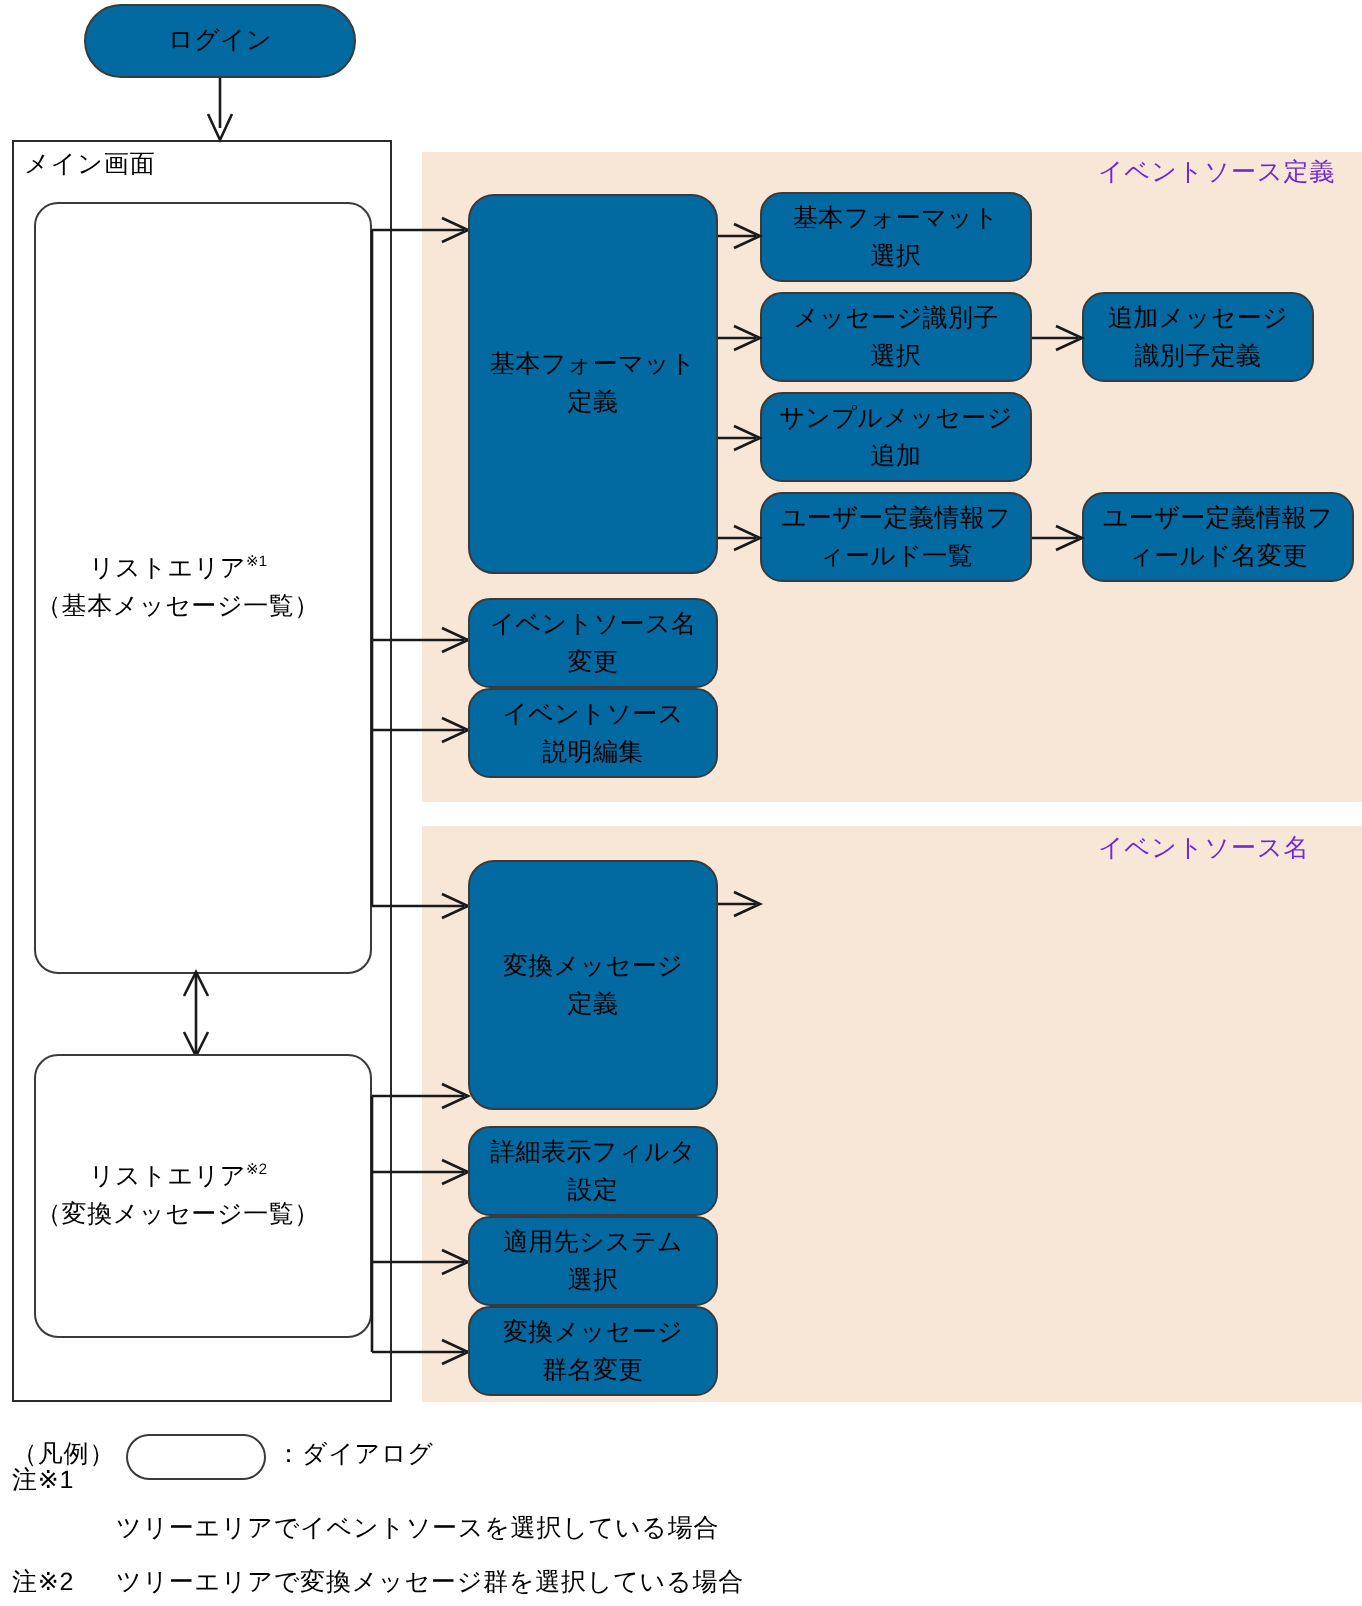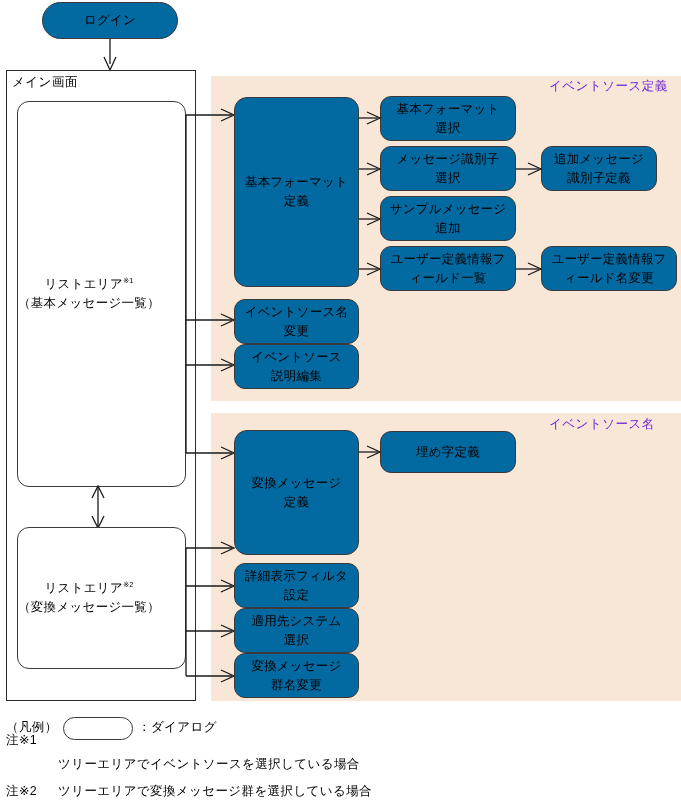--- a/index.html
+++ b/index.html
@@ -214,21 +214,20 @@
     <line x1="516" y1="169" x2="539" y2="169" stroke="#1a1a1a" stroke-width="1.3"></line>
     <polyline points="528,163 541,169 528,175" fill="none" stroke="#1a1a1a" stroke-width="1.3"></polyline>
 
     <line x1="516" y1="269" x2="539" y2="269" stroke="#1a1a1a" stroke-width="1.3"></line>
     <polyline points="528,263 541,269 528,275" fill="none" stroke="#1a1a1a" stroke-width="1.3"></polyline>
   </svg>
 
   <div class="abs dialog big" style="left:234px; top:430px; width:125px; height:125px; white-space:pre-line;">変換メッセージ
 定義</div>
 
-  <div class="abs dialog" style="left:380px; top:431px; width:136px; height:42px;">埋め字定義</div>
 
   <div class="abs dialog" style="left:234px; top:563px; width:125px; height:45px; white-space:pre-line;">詳細表示フィルタ
 設定</div>
 
   <div class="abs dialog" style="left:234px; top:608px; width:125px; height:45px; white-space:pre-line;">適用先システム
 選択</div>
 
   <div class="abs dialog" style="left:234px; top:653px; width:125px; height:45px; white-space:pre-line;">変換メッセージ
 群名変更</div>
 

